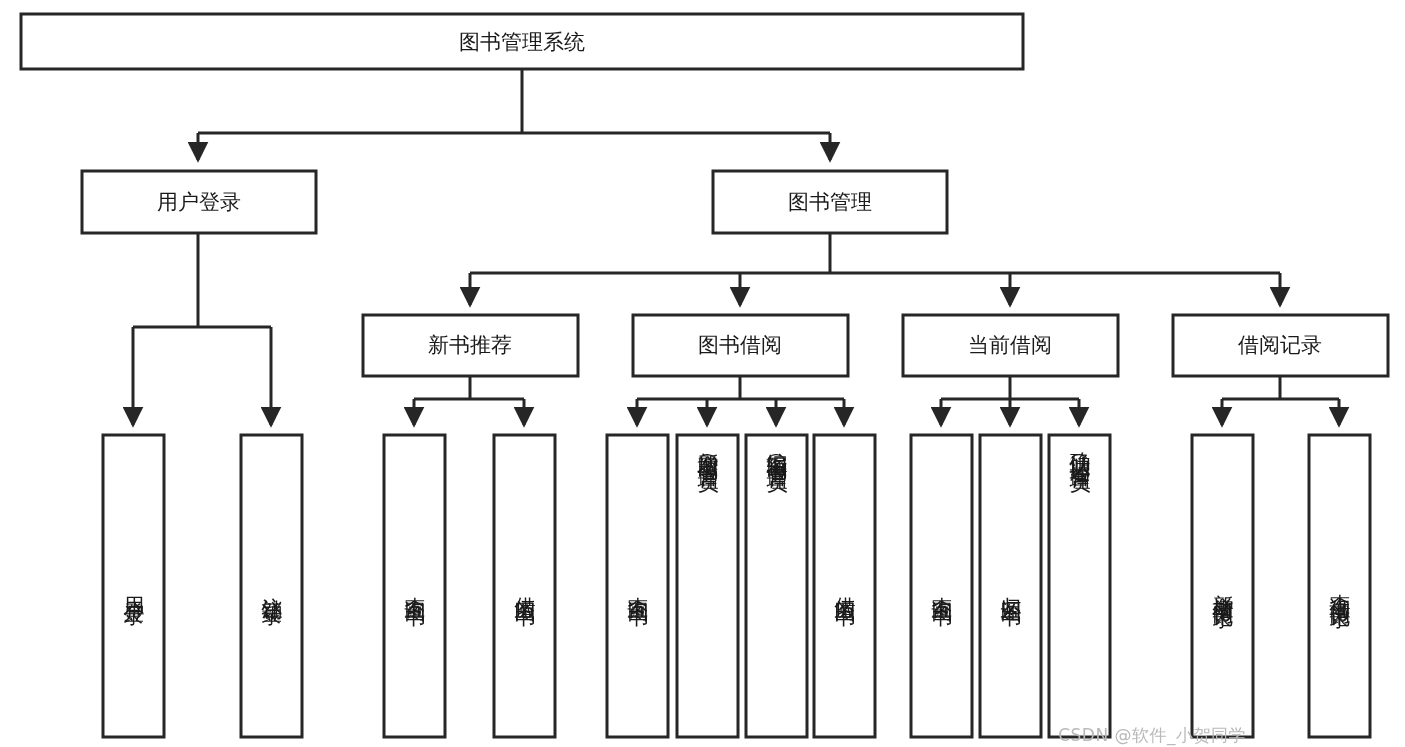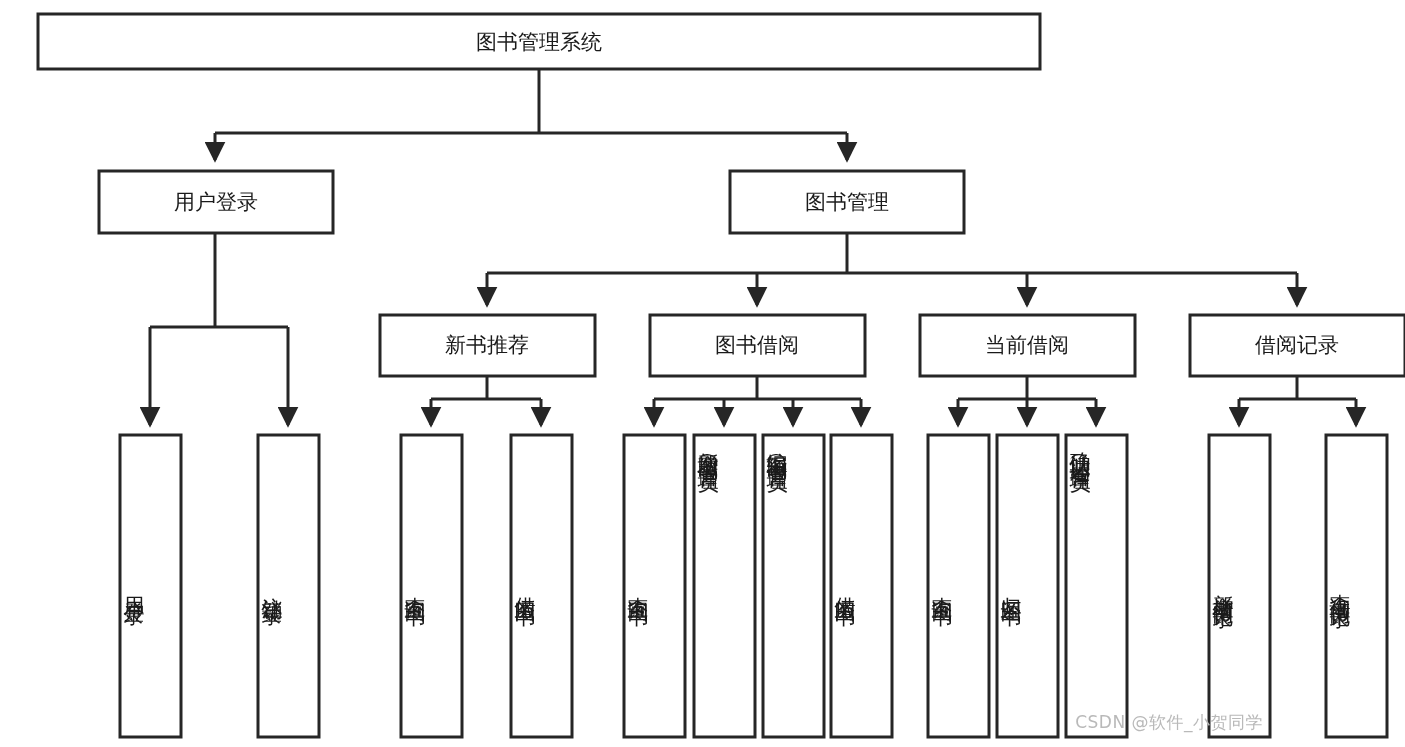--- a/index.html
+++ b/index.html
@@ -14,21 +14,20 @@
     position: relative;
     overflow: hidden;
     font-family: "DejaVu Sans", "Liberation Sans", sans-serif;
   }
   #diagram-root {
     position: absolute;
     left: 0;
     top: 0;
     width: 1256px;
     height: 747px;
-    padding-left: 17px;
   }
   svg.flow-canvas {
     display: block;
     width: 1405px;
     height: 747px;
     background: #ffffff;
   }
   .node-box {
     fill: #ffffff;
     stroke: #262626;
@@ -65,21 +64,21 @@
     font-size: 21px;
     line-height: 1.28;
     letter-spacing: 3px;
     color: #1a1a1a;
     white-space: nowrap;
     text-align: center;
   }
   .watermark {
     position: absolute;
     right: 10px;
-    bottom: 13px;
+    bottom: 0;
     font-family: "DejaVu Sans", "Liberation Sans", sans-serif;
     font-size: 17px;
     color: #b9b9b9;
     letter-spacing: 0.5px;
     white-space: nowrap;
     user-select: none;
   }
 </style>
 </head>
 <body>

